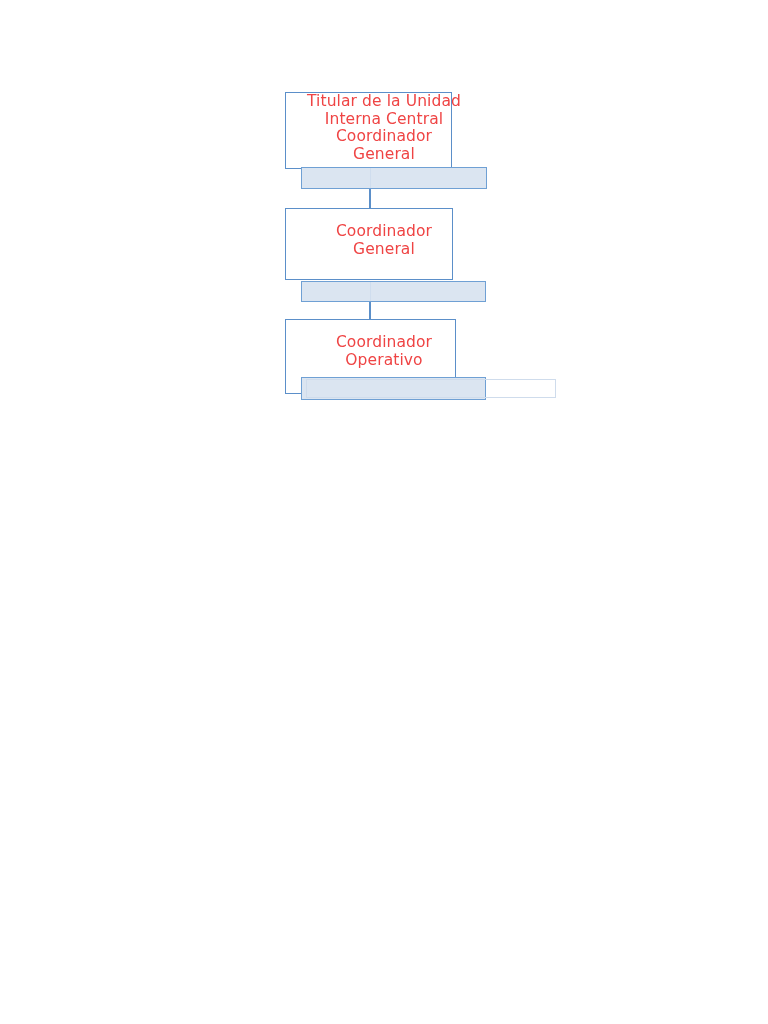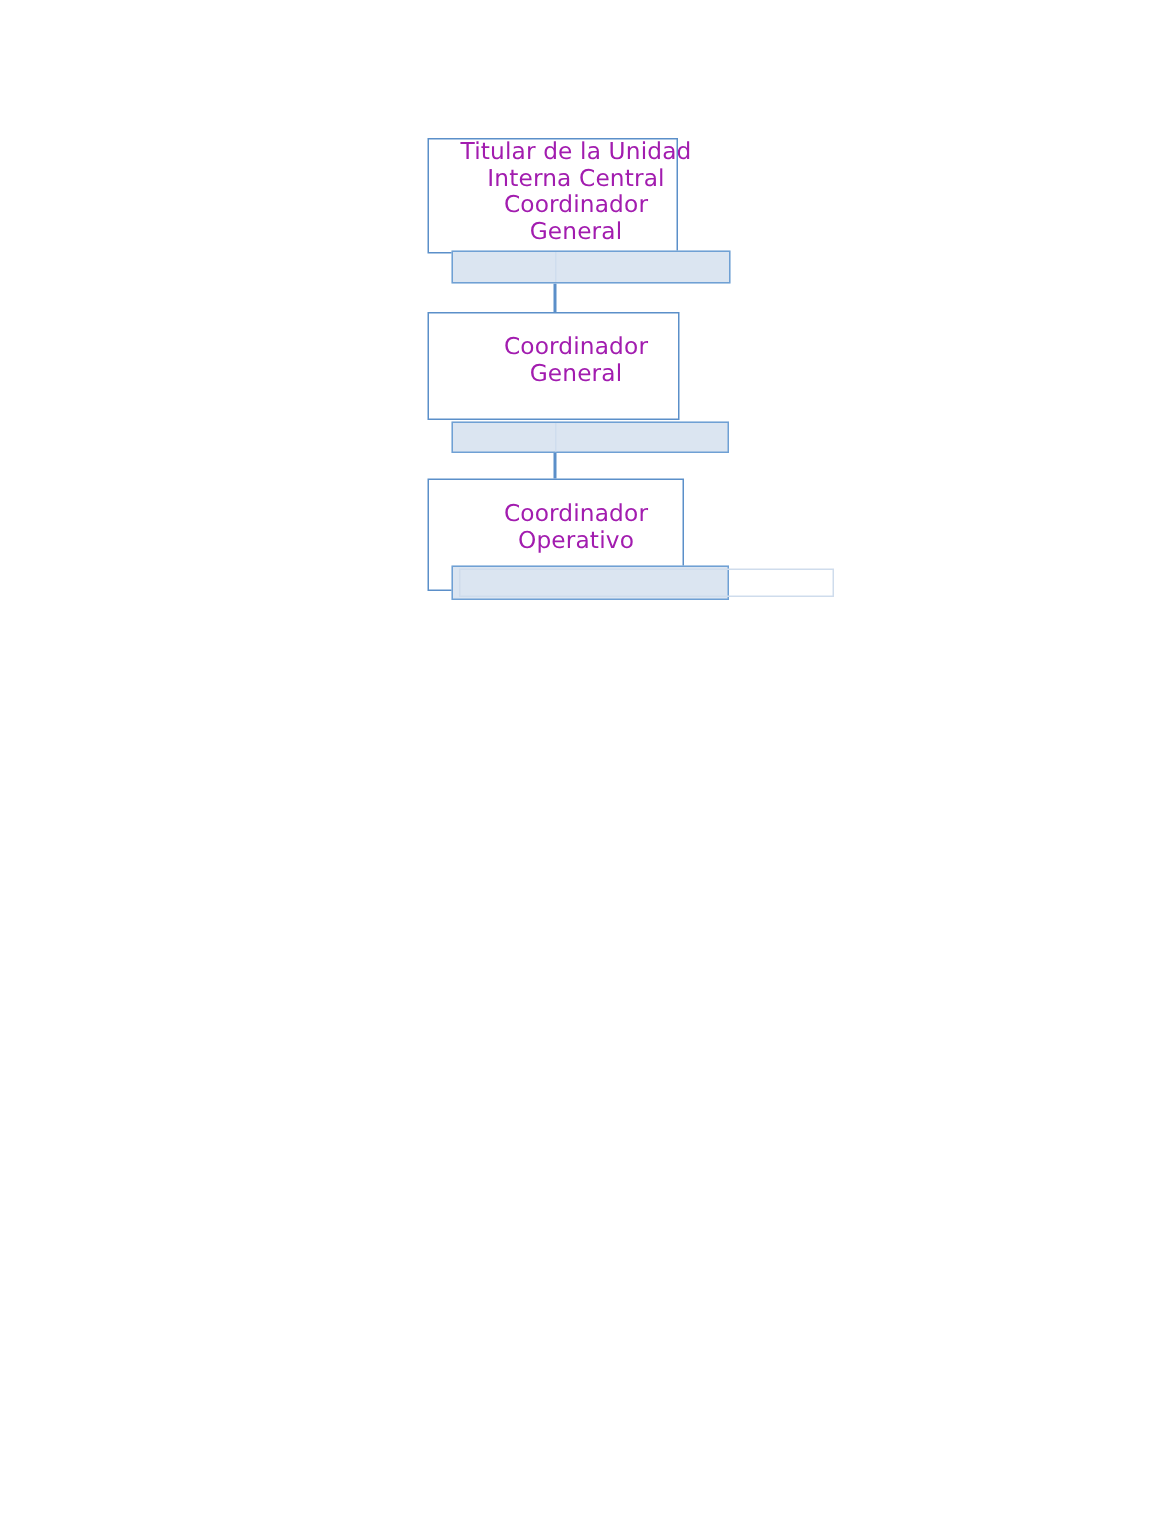--- a/index.html
+++ b/index.html
@@ -29,21 +29,21 @@
     box-sizing: border-box;
     background: #ffffff;
     border: 1.4px solid #5b8fc9;
     z-index: 3;
   }
   .node-label {
     position: absolute;
     left: 0;
     right: 0;
     text-align: center;
-    color: #a21caf;
+    color: #ef4444;
     font-size: 15.5px;
     line-height: 17.5px;
     letter-spacing: 0.1px;
     white-space: pre-line;
     z-index: 6;
   }
 
   
   .shadow-bar {
     position: absolute;

